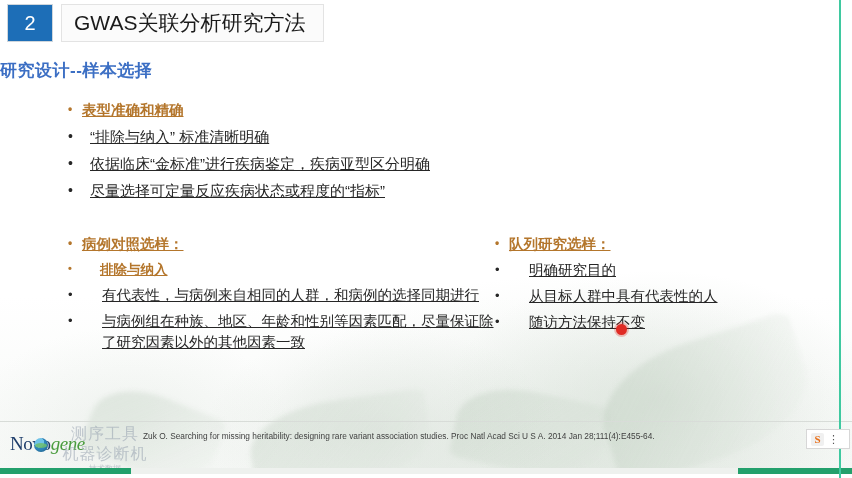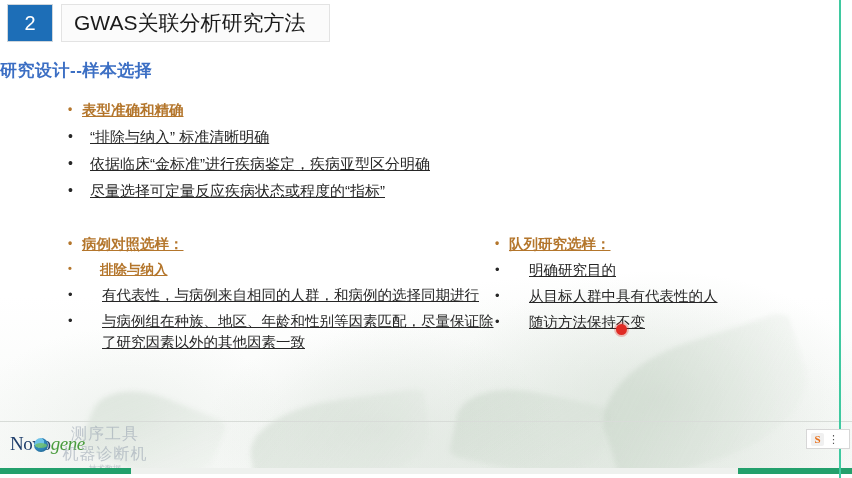--- a/index.html
+++ b/index.html
@@ -54,21 +54,21 @@
     font-size: 20px;
     display: flex;
     align-items: center;
     justify-content: center;
     letter-spacing: 0;
   }
   .hdr-title-box {
     position: absolute;
     left: 61px; top: 4px;
     height: 36px;
-    padding: 0 24px 0 12px;
+    padding: 0 18px 0 12px;
     background: #fbfbfb;
     border: 1px solid #e3e3e3;
     display: flex;
     align-items: center;
   }
   .hdr-title-box .t {
     font-size: 21px;
     color: #1a1a1a;
     white-space: nowrap;
   }
@@ -340,20 +340,21 @@
         <span class="txt">随访方法保持不变</span>
       </li>
     </ul>
   </div>
 
   <div class="cursor-dot"></div>
 
   <div class="footer-rule"></div>
 
   <div class="refs">
+    <div>Zuk O. Searching for missing heritability: designing rare variant association studies. Proc Natl Acad Sci U S A. 2014 Jan 28;111(4):E455-64.</div>
   </div>
 
   <div class="logo">
     <div class="word"><span>Novo</span><span class="gene">gene</span></div>
     <div class="globe"></div>
   </div>
 
   <div class="wm">
     <div class="big">测序工具</div>
     <div class="big">机器诊断机</div>

